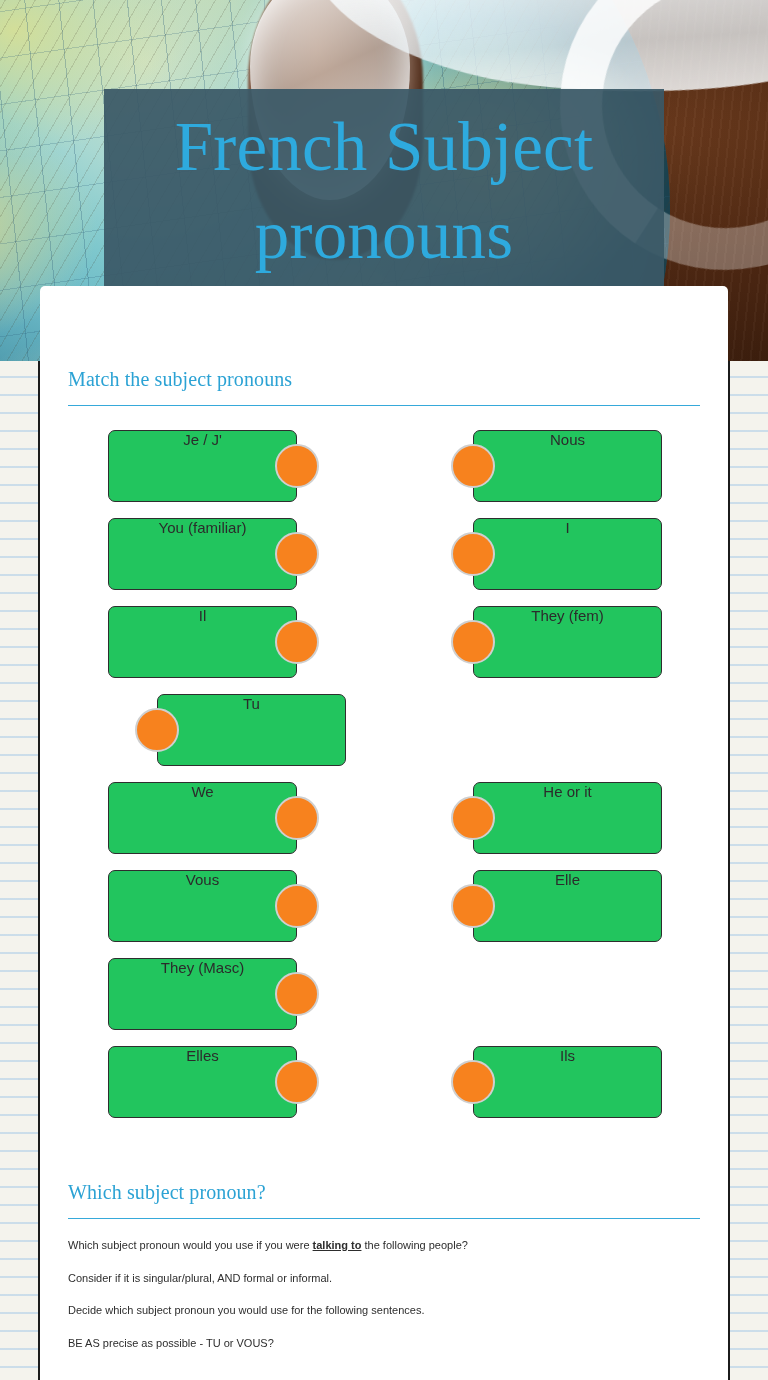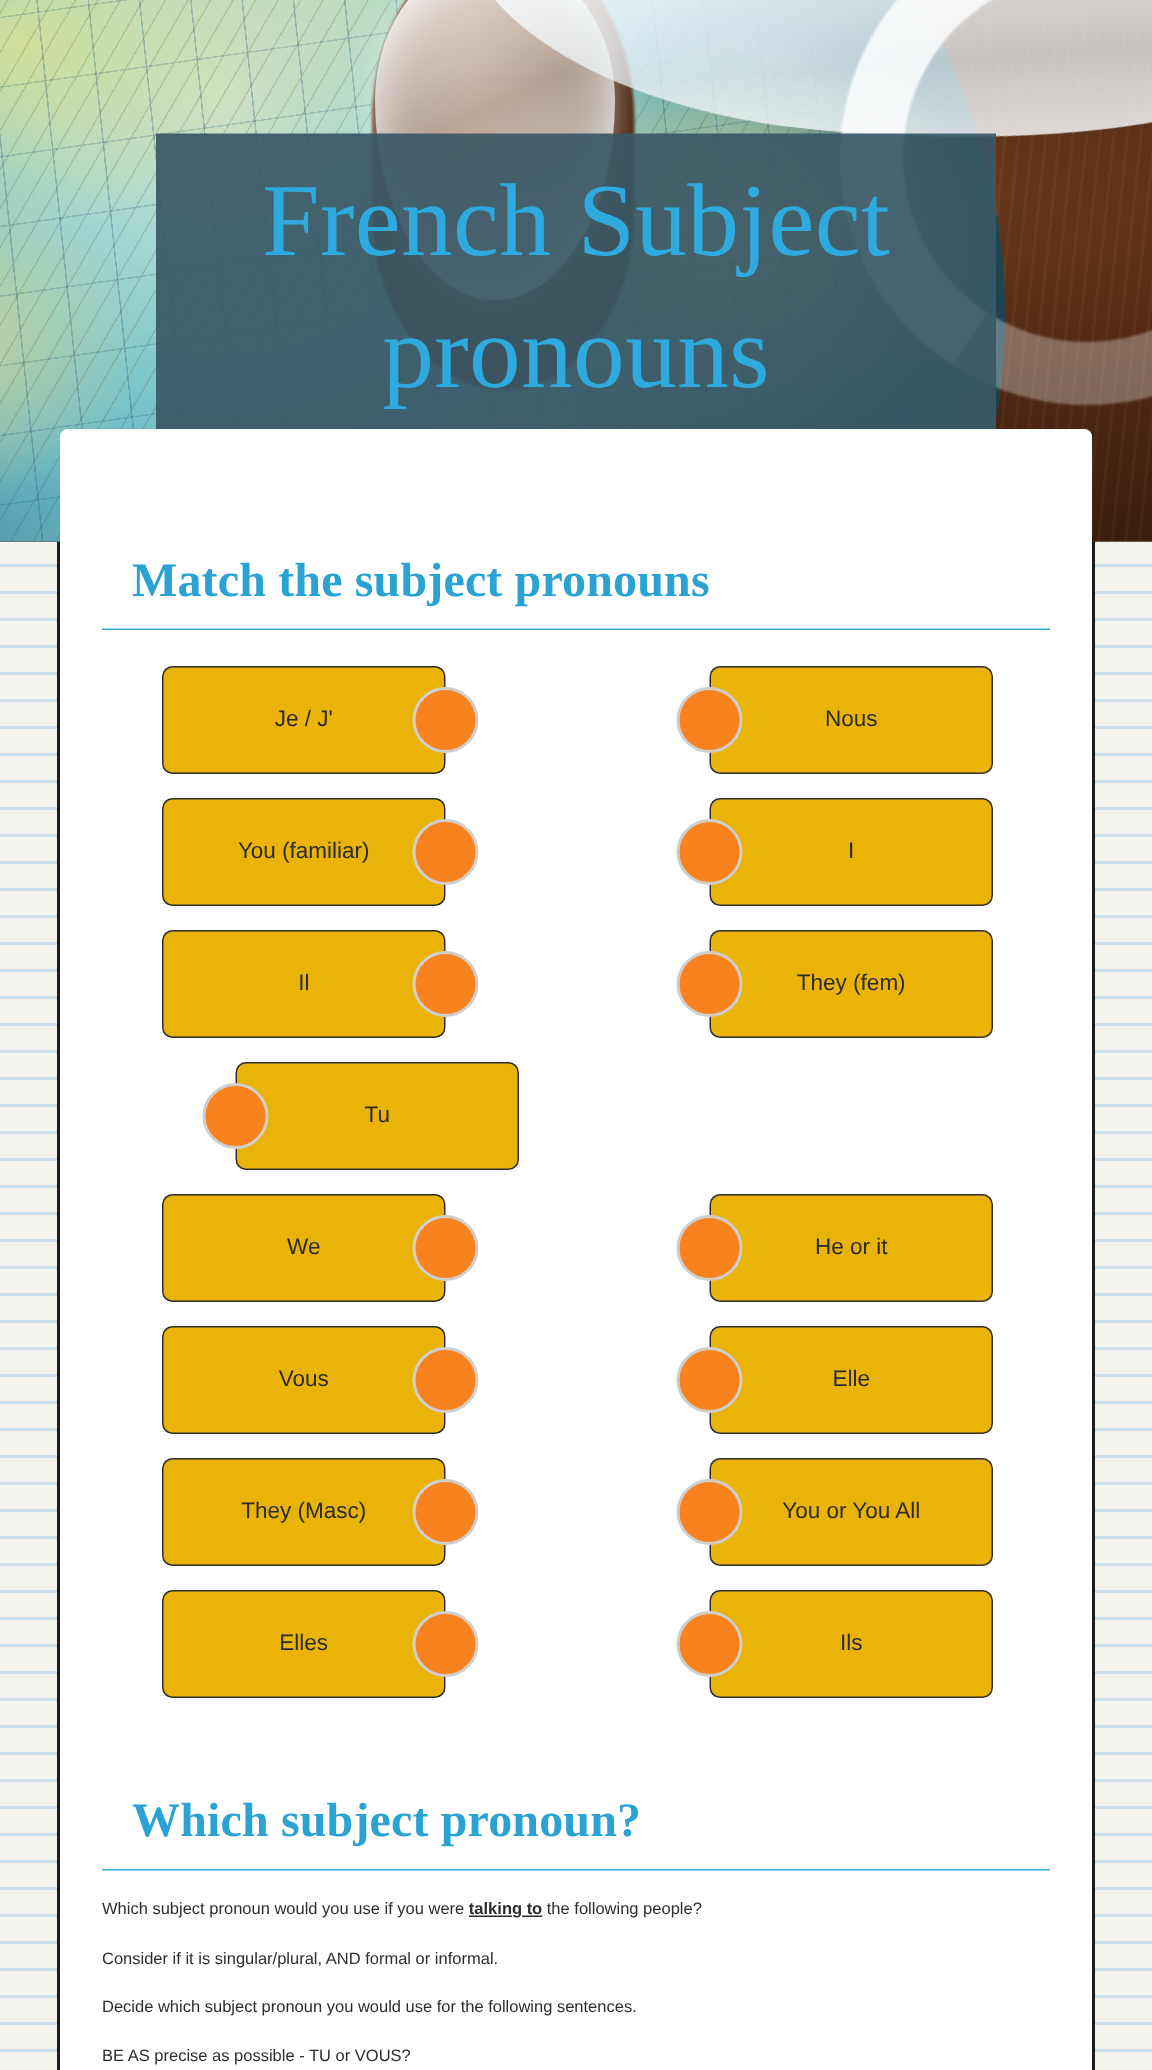--- a/index.html
+++ b/index.html
@@ -169,26 +169,25 @@
     width: 688px;
     min-height: 1094px;
     background: #ffffff;
     border-radius: 5px 5px 0 0;
     z-index: 4;
     padding: 0 28px;
   }
 
   .section-heading {
     font-family: "Liberation Serif", serif;
-    font-weight: 700;
-    font-size: 32px;
+    font-weight: 400;
+    font-size: 20px;
     color: #2ba2d4;
     letter-spacing: .1px;
     padding-top: 0;
-    margin-left: 20px;
   }
   .section-rule {
     height: 0;
     border-top: 1.6px solid #36a9da;
     margin-top: 14px;
     margin-bottom: 18px;
   }
 
   #match-section { padding-top: 82px; }
 
@@ -205,23 +204,22 @@
   }
   .match-col-left  { width: 50%; display: flex; justify-content: flex-start; padding-left: 40px; }
   .match-col-right { width: 50%; display: flex; justify-content: flex-end;   padding-right: 38px; }
 
   .match-item {
     position: relative;
     width: 189px;
     height: 72px;
     border: 1.1px solid #2e2e2e;
     border-radius: 7px;
-    background: #eab308;
+    background: #22c55e;
     display: flex;
-    align-items: center;
     justify-content: center;
     font-size: 15px;
     color: #2b2b2b;
     padding: 0 16px;
     text-align: center;
   }
   .match-item .label { line-height: 1.2; }
 
   .dot {
     position: absolute;
@@ -355,26 +353,20 @@
             </div>
           </div>
         </div>
         <div class="match-row">
           <div class="match-col-left">
             <div class="match-item side-right">
               <span class="label">They (Masc)</span>
               <span class="dot"></span>
             </div>
           </div>
-          <div class="match-col-right">
-            <div class="match-item side-left">
-              <span class="label">You or You All</span>
-              <span class="dot"></span>
-            </div>
-          </div>
         </div>
         <div class="match-row">
           <div class="match-col-left">
             <div class="match-item side-right">
               <span class="label">Elles</span>
               <span class="dot"></span>
             </div>
           </div>
           <div class="match-col-right">
             <div class="match-item side-left">

